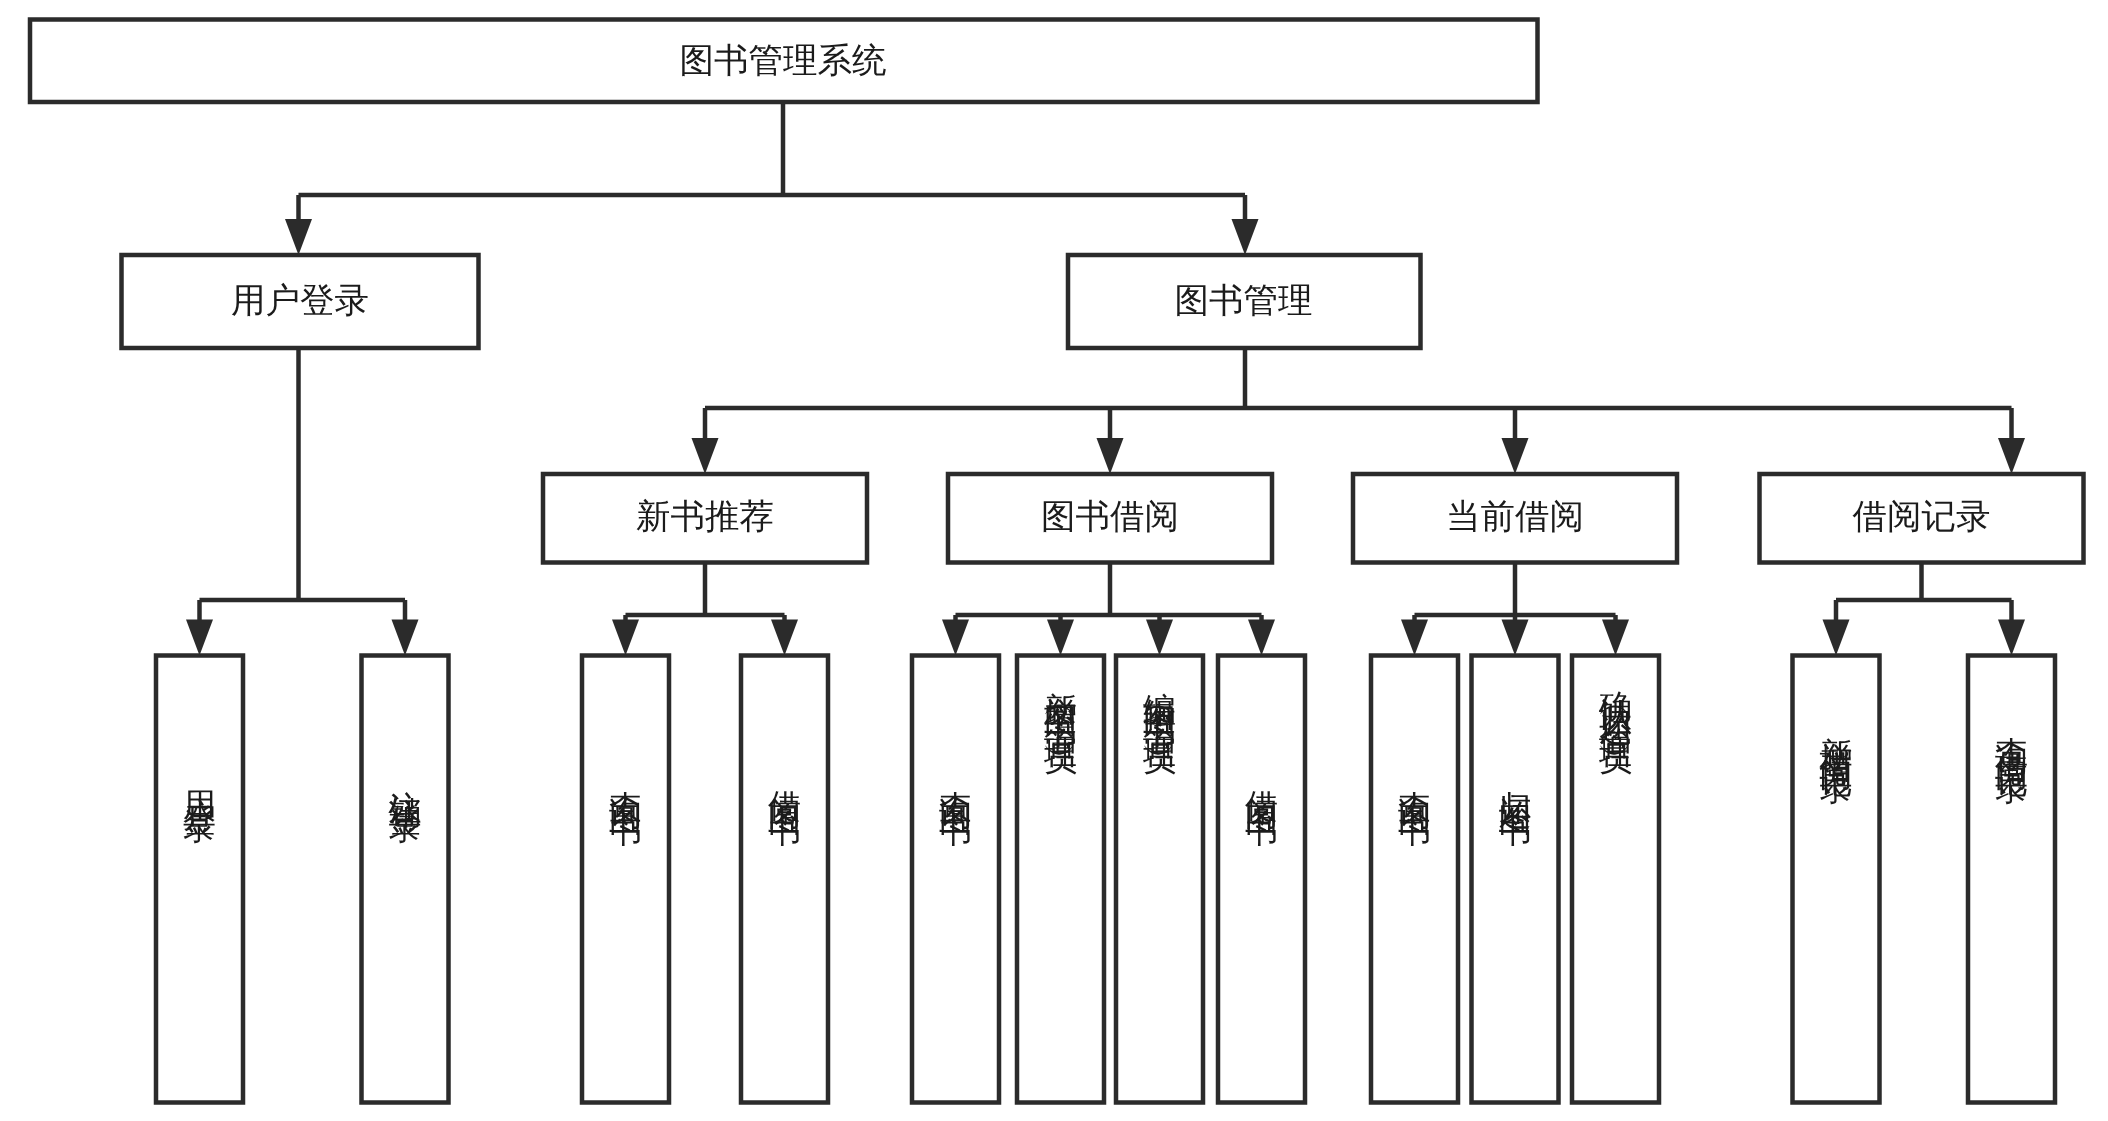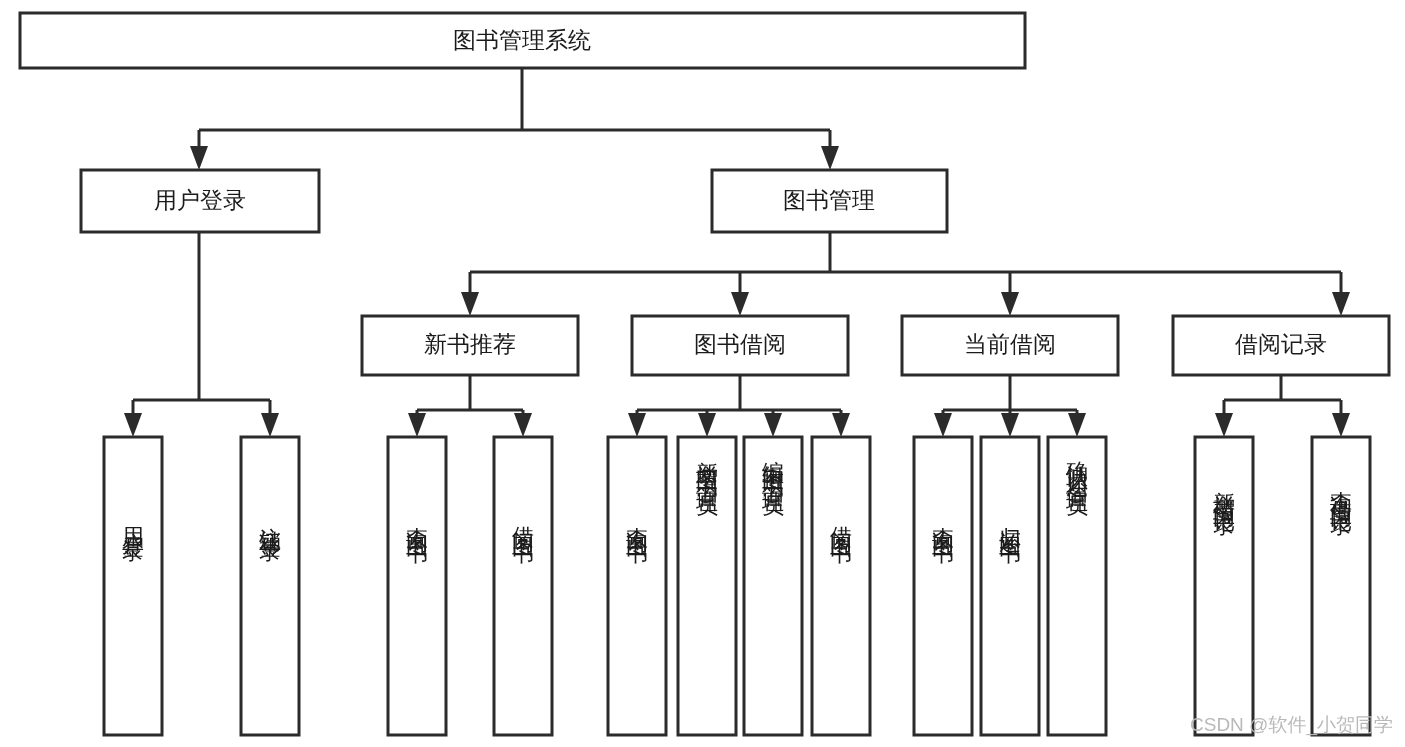--- a/index.html
+++ b/index.html
@@ -262,14 +262,13 @@
       <span>确认归还（管理员）</span>
     </div>
 
   <div class="vlabel" style="left:1195px; top:437px; width:58px; height:298px; padding-top:36px;">
       <span>新增借阅记录</span>
     </div>
   <div class="vlabel" style="left:1312px; top:437px; width:58px; height:298px; padding-top:36px;">
       <span>查询借阅记录</span>
     </div>
 
-  <div class="watermark">CSDN @软件_小贺同学</div>
 </div>
 
 </body></html>

